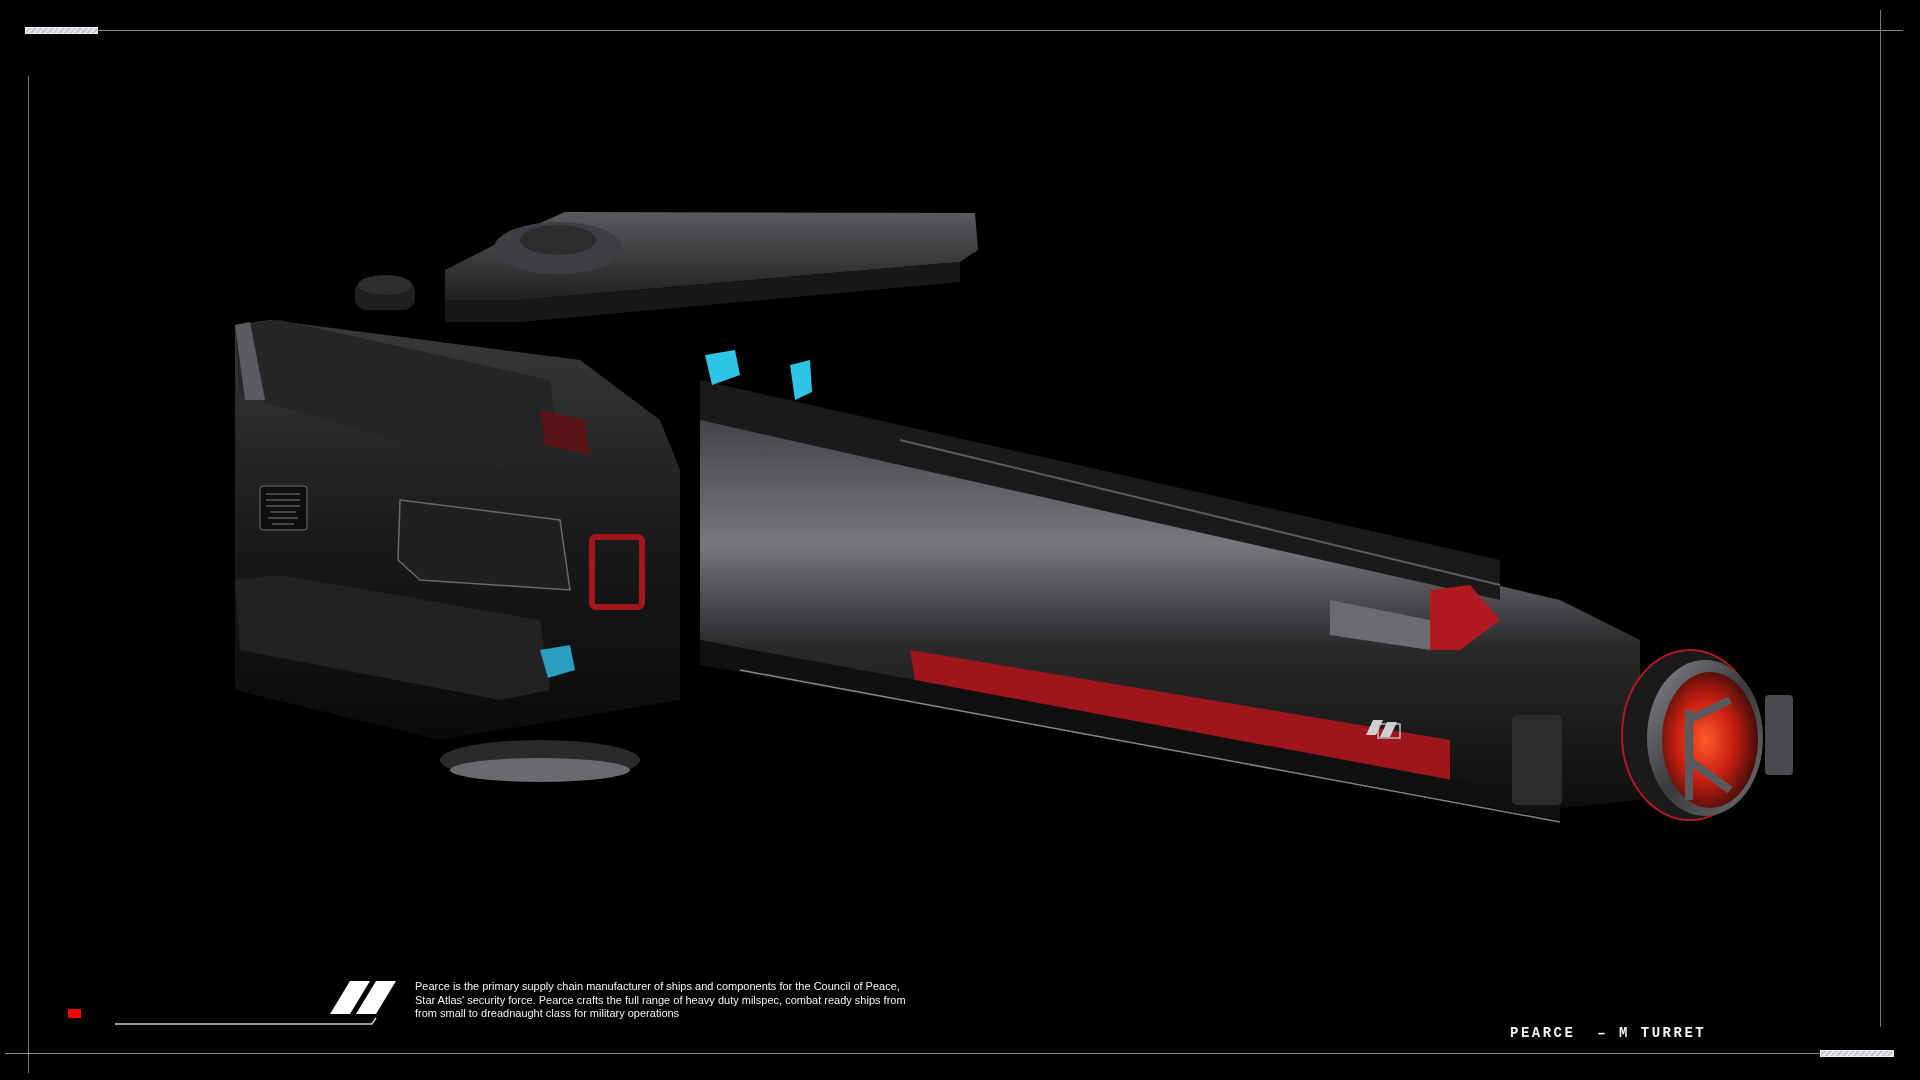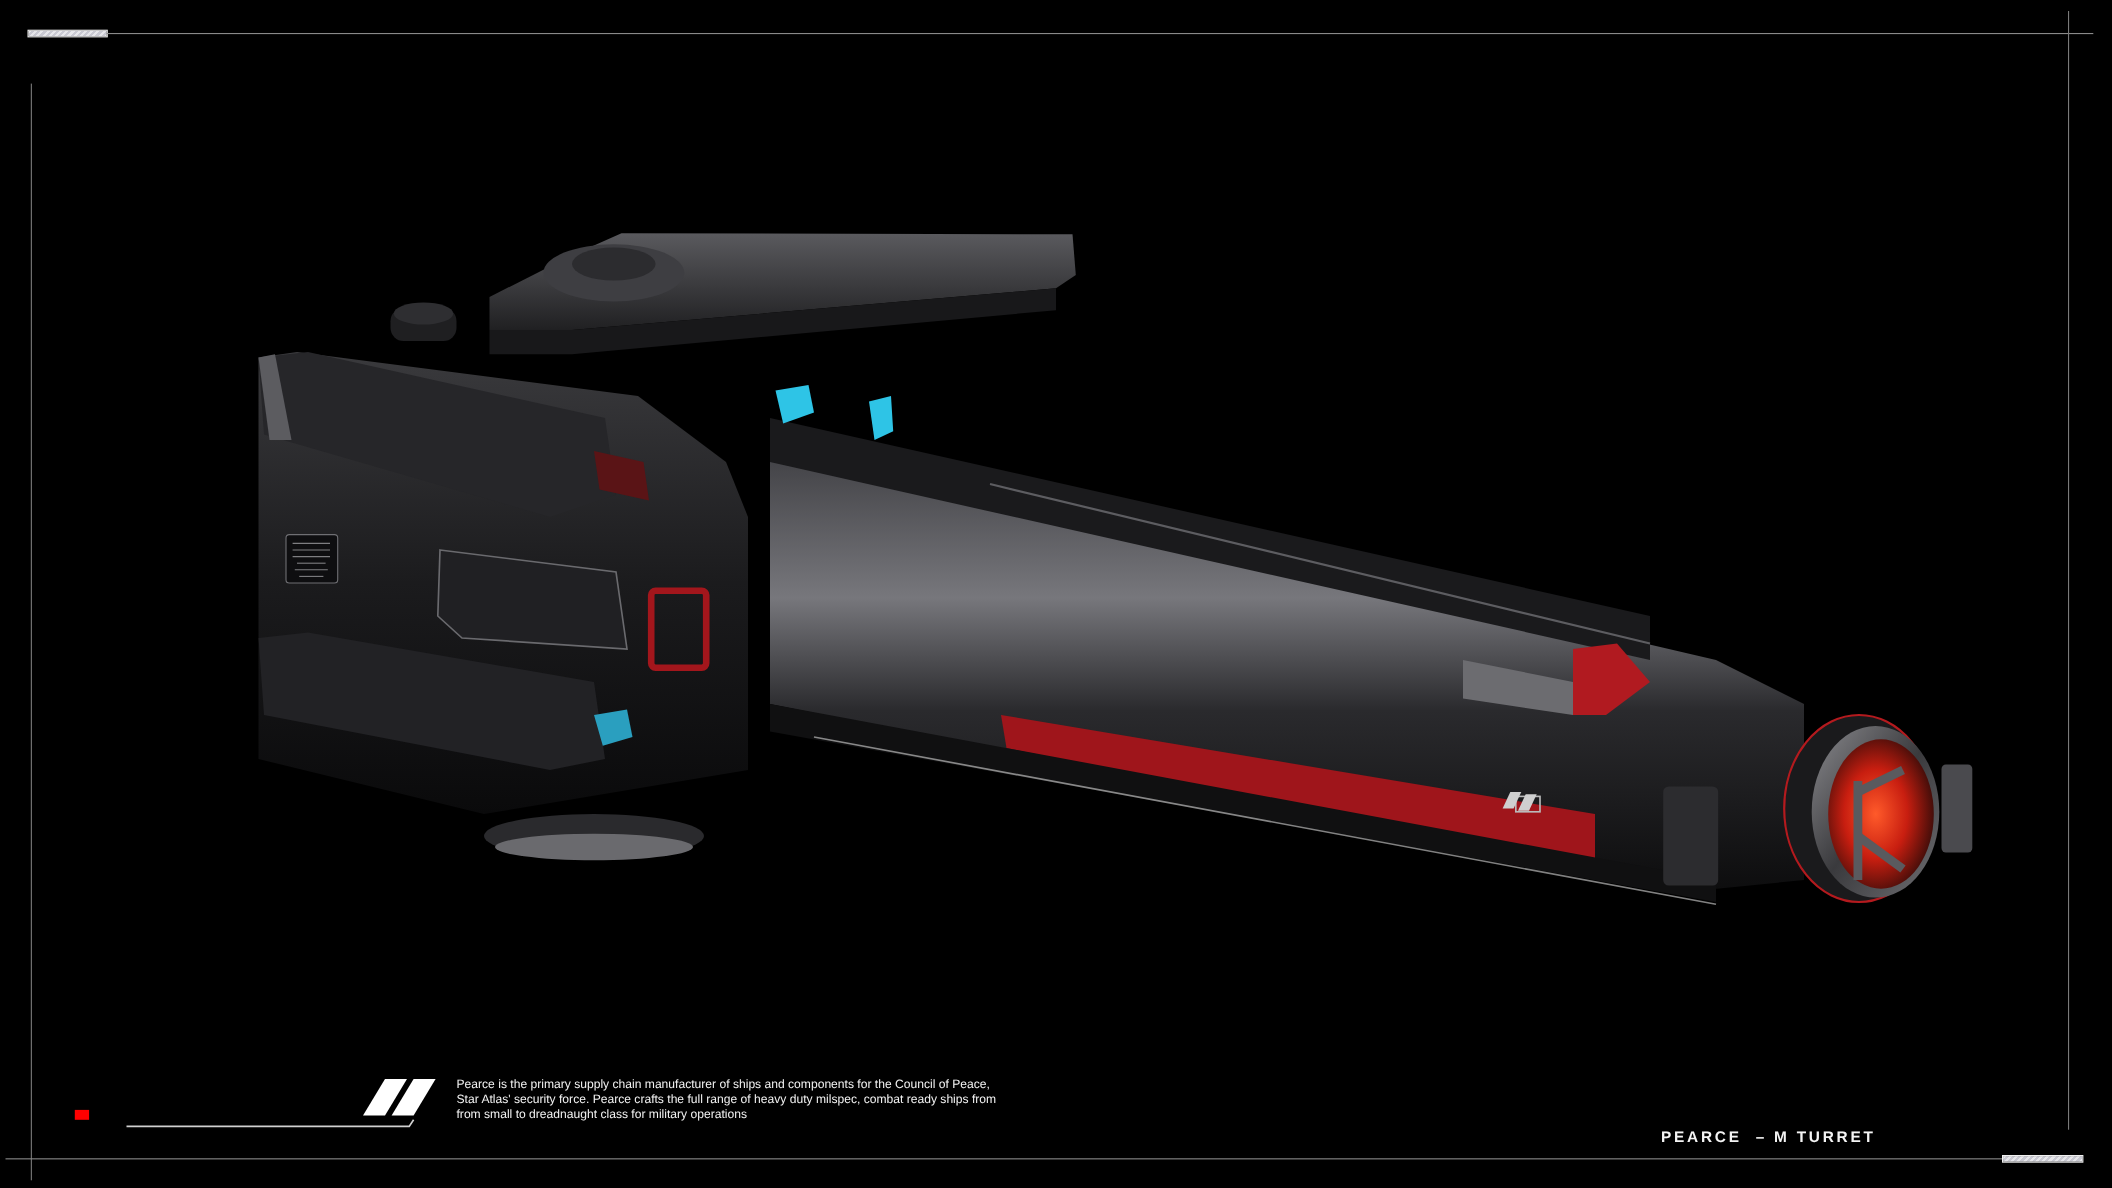--- a/index.html
+++ b/index.html
@@ -11,21 +11,21 @@
     position: absolute; height: 7px;
     background: repeating-linear-gradient(135deg, #e6e6ea 0 2px, #c9c9d2 2px 4px);
     border: 1px solid #f0f0f0; box-sizing: border-box;
   }
   .red-square { position: absolute; background: #ff0000; }
   .desc {
     position: absolute; font-size: 11px; line-height: 13.5px; color: #f2f2f2;
     font-family: "Liberation Sans", sans-serif; white-space: nowrap;
   }
   .title {
-    position: absolute; font-family: Liberation Sans, sans-serif; font-size: 14px; font-weight: bold;
+    position: absolute; font-family: Liberation Mono, monospace; font-size: 14px; font-weight: bold;
     letter-spacing: 2.5px; color: #f4f4f4; white-space: pre;
   }
   .turret-wrap { position: absolute; left: 0; top: 0; width: 1920px; height: 1080px; }
 </style>
 </head>
 <body>
 
 <div class="hatch" style="left:25px; top:27px; width:73px;"></div>
 <div class="line-h" style="left:97px; top:30px; width:1806px;"></div>
 <div class="line-v" style="left:1880px; top:10px; height:1017px;"></div>

